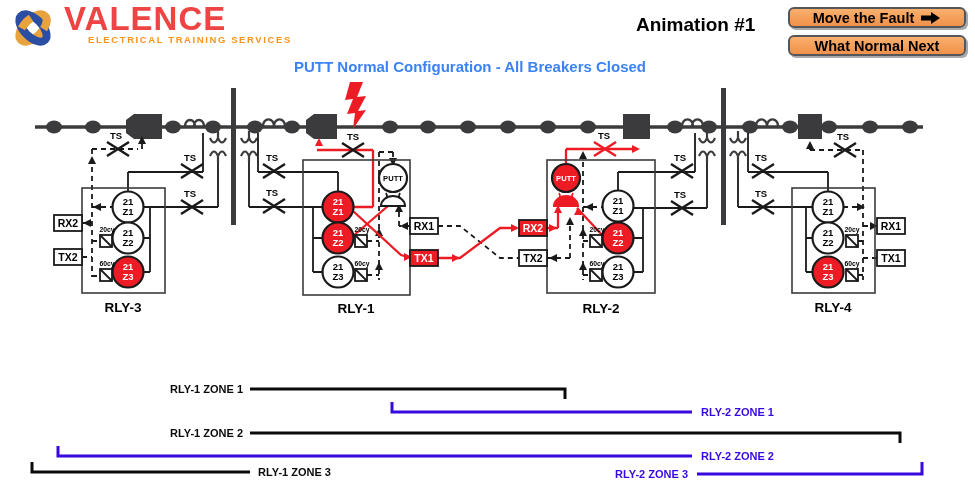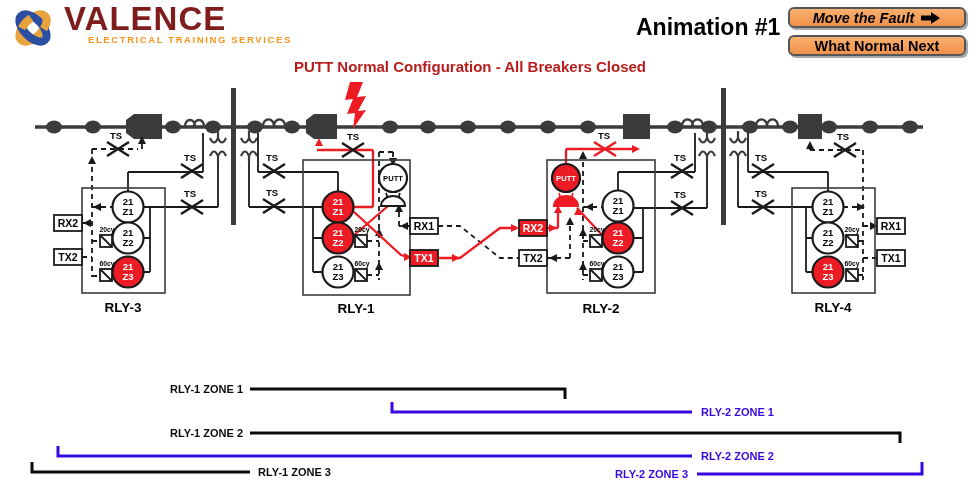--- a/index.html
+++ b/index.html
@@ -1,31 +1,31 @@
 <!DOCTYPE html>
 <html><head>
 <meta charset="utf-8">
 <style>
   html,body{margin:0;padding:0;background:#ffffff;}
   body{width:975px;height:487px;position:relative;overflow:hidden;
        font-family:"Liberation Sans",sans-serif;}
   .hdr-logo{position:absolute;left:8px;top:2px;display:flex;align-items:flex-start;}
   .brand-col{margin-left:6px;}
-  .brand{font-size:33px;font-weight:bold;color:#7f1d1d;letter-spacing:1px;line-height:34px;}
+  .brand{font-size:33px;font-weight:bold;color:#ef4444;letter-spacing:1px;line-height:34px;}
   .tagline{font-size:9.5px;font-weight:bold;color:#F7941D;letter-spacing:1.6px;margin-top:-2px;padding-left:24px;}
-  .anim-label{position:absolute;left:636px;top:14px;font-size:23px;font-weight:bold;color:#000;}
+  .anim-label{position:absolute;left:636px;top:14px;font-size:19px;font-weight:bold;color:#000;}
   .btn{position:absolute;left:788px;width:178px;height:21px;
        background:linear-gradient(#F9B06E,#F0914A);
        border:2px solid #55565A;border-radius:6px;
        box-shadow:2px 2px 0 #A7A9AC;
        display:flex;align-items:center;justify-content:center;gap:7px;
        font-size:14.5px;font-weight:bold;color:#000;cursor:pointer;padding:0;}
-  .btn1{top:7px;font-style:italic;} .btn2{top:35px;}
+  .btn1{top:7px;} .btn2{top:35px;}
   .title{position:absolute;left:280px;top:58px;width:380px;text-align:center;
-         font-size:15px;font-weight:bold;color:#b91c1c;}
+         font-size:15px;font-weight:bold;color:#3b82f6;}
   svg text{font-family:"Liberation Sans",sans-serif;}
   .diagram{position:absolute;left:0;top:75px;}
 </style>
 </head>
 <body>
 
 <div class="hdr-logo">
   <svg width="50" height="50" viewBox="0 0 50 50">
     <ellipse cx="25" cy="26" rx="17" ry="9" fill="none" stroke="#E8A33D" stroke-width="8" transform="rotate(-45 25 26)"></ellipse>
     <ellipse cx="25" cy="26" rx="17" ry="9" fill="none" stroke="#2B4EA2" stroke-width="8" transform="rotate(45 25 26)"></ellipse>

